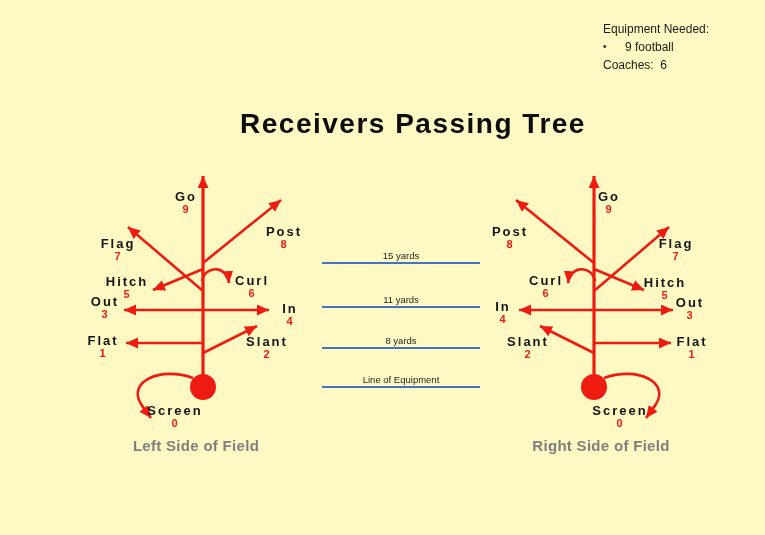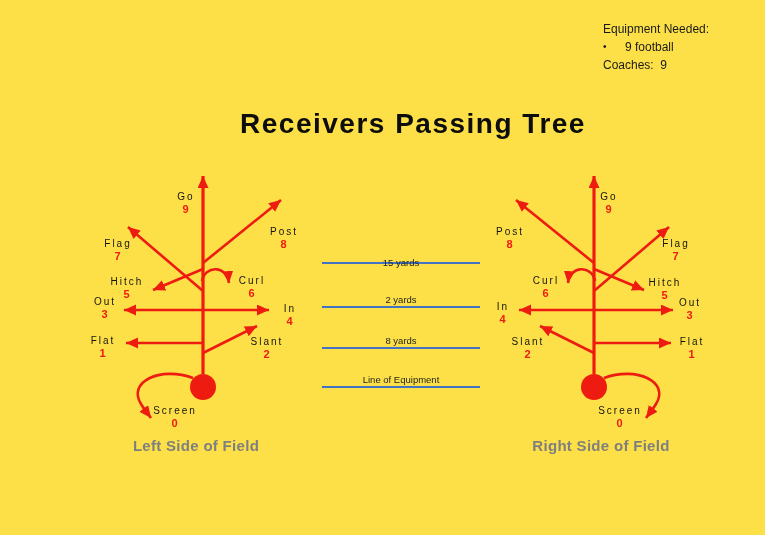--- a/index.html
+++ b/index.html
@@ -1,17 +1,17 @@
 <!DOCTYPE html>
 <html style="--route_red: #ee1b10; --line_blue: #4472c4; --caption_gray: #7f7f7f;"><head>
 <meta charset="utf-8">
 <style>
   html,body{margin:0;padding:0;background:#ffffff;}
   .canvas{
-    position:relative;width:765px;height:535px;background:#fde047;overflow:hidden;
+    position:relative;width:765px;height:535px;background:#fef9c3;overflow:hidden;
     font-family:"Liberation Sans",sans-serif;
   }
   
   .equipment{position:absolute;left:603px;top:20px;font-size:12px;color:#1a1a1a;line-height:18px;}
   .eq-line{white-space:pre;}
   .eq-bullet-line{display:flex;}
   .eq-bullet-line .bullet{width:22px;font-size:10px;}
   
   .title{
     position:absolute;left:413px;top:108px;transform:translateX(-50%);
@@ -19,21 +19,21 @@
   }
   
   svg.diagram{position:absolute;left:0;top:0;}
   .rt{stroke:var(--route_red);stroke-width:2.6px;fill:none;}
   .stem{stroke-width:3.2px;}
   .yline{stroke:var(--line_blue);stroke-width:2px;}
   .ballcircle{fill:var(--route_red);}
   .ah{fill:var(--route_red);}
   
   .route-label{position:absolute;transform:translateX(-50%);text-align:center;white-space:nowrap;}
-  .route-label .rn{display:block;font-size:10px;font-weight:normal;letter-spacing:2px;color:#141414;line-height:12px;}
+  .route-label .rn{display:block;font-size:13px;font-weight:bold;letter-spacing:2px;color:#141414;line-height:12px;}
   .route-label .rv{display:block;font-size:11px;font-weight:bold;color:var(--route_red);line-height:13px;letter-spacing:1px;}
   
   .yard-label{
     position:absolute;left:322px;width:158px;text-align:center;
     font-size:9.5px;color:#1f1f1f;line-height:12px;
   }
   
   .caption{
     position:absolute;transform:translateX(-50%);
     font-size:15px;font-weight:bold;color:var(--caption_gray);white-space:nowrap;letter-spacing:0.3px;
@@ -43,21 +43,21 @@
 <body>
 
 <div class="canvas">
 
   <div class="equipment">
     <div class="eq-line">Equipment Needed:</div>
     <div class="eq-line eq-bullet-line">
       <span class="bullet">•</span>
       <span>9 football</span>
     </div>
-    <div class="eq-line">Coaches:  9</div>
+    <div class="eq-line">Coaches:  6</div>
   </div>
 
   <h1 class="title">Receivers Passing Tree</h1>
 
   <svg class="diagram" width="765" height="535" viewBox="0 0 765 535">
     <defs>
       <marker id="ah" markerUnits="userSpaceOnUse" markerWidth="14" markerHeight="12" refX="12" refY="5.5" orient="auto">
         <path class="ah" d="M0,0 L12,5.5 L0,11 Z"></path>
       </marker>
     </defs>
@@ -91,22 +91,22 @@
       <path class="rt" d="M 595 281 C 592 265 570 265 568 283" marker-end="url(#ah)"></path>
       <line class="rt" x1="594" y1="310" x2="519" y2="310" marker-end="url(#ah)"></line>
       <line class="rt" x1="594" y1="310" x2="673" y2="310" marker-end="url(#ah)"></line>
       <line class="rt" x1="594" y1="343" x2="671" y2="343" marker-end="url(#ah)"></line>
       <line class="rt" x1="594" y1="353" x2="540" y2="326" marker-end="url(#ah)"></line>
       <circle class="ballcircle" cx="594" cy="387" r="13"></circle>
       <path class="rt" d="M 604 378 C 637 366 670 382 656 404 C 653 409 649 414 646 418" marker-end="url(#ah)"></path>
     </g>
   </svg>
 
-  <div class="yard-label" style="top:257px">15 yards</div>
-  <div class="yard-label" style="top:294px">2 yards</div>
+  <div class="yard-label" style="top:250px">15 yards</div>
+  <div class="yard-label" style="top:294px">11 yards</div>
   <div class="yard-label" style="top:335px">8 yards</div>
   <div class="yard-label" style="top:374px">Line of Equipment</div>
 
   <div class="route-label" style="left:186px;top:191px">
     <span class="rn">Go</span>
     <span class="rv">9</span>
   </div>
   <div class="route-label" style="left:284px;top:226px">
     <span class="rn">Post</span>
     <span class="rv">8</span>

